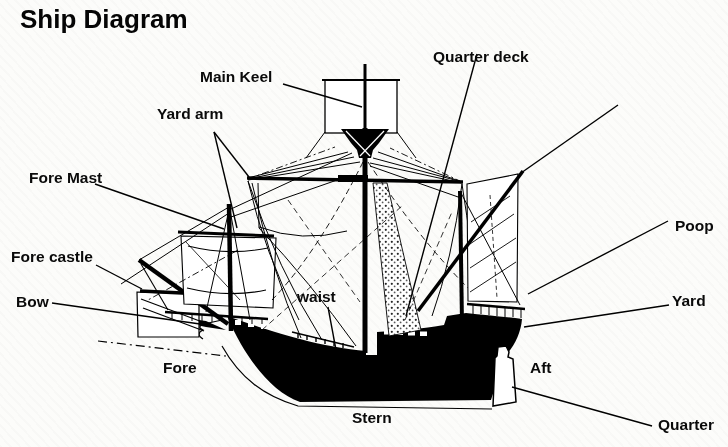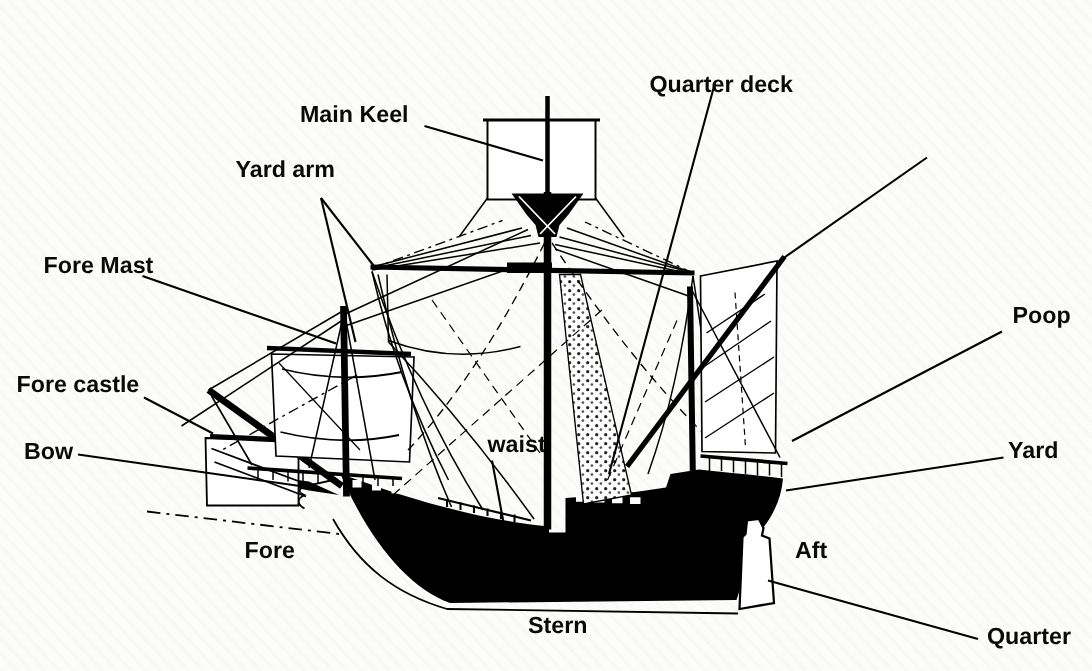--- a/index.html
+++ b/index.html
@@ -23,20 +23,21 @@
   }
   svg{position:absolute;left:0;top:0;}
   .thin{stroke:#000;stroke-width:1.2;fill:none;}
   .ptr{stroke:#000;stroke-width:1.4;fill:none;}
 </style>
 </head>
 <body>
 
 <div class="page">
 
+  <div class="title">Ship Diagram</div>
 
   <svg width="728" height="447" viewBox="0 0 728 447">
     <defs>
       <pattern id="stipple" width="6" height="6" patternUnits="userSpaceOnUse">
         <rect width="6" height="6" fill="#fff"></rect>
         <circle cx="1.8" cy="1.8" r="1.1" fill="#000" fill-opacity="0.85"></circle>
         <circle cx="4.6" cy="4.4" r="0.9" fill="#000" fill-opacity="0.65"></circle>
       </pattern>
     </defs>
 
@@ -217,23 +218,23 @@
       <line class="ptr" x1="669" y1="305" x2="524" y2="327"></line>
       <line class="ptr" x1="328" y1="307" x2="336" y2="350"></line>
       <line class="ptr" x1="652" y1="426" x2="512" y2="387"></line>
     </g>
   </svg>
 
   <div class="lbl" style="left:200px;top:69px">Main Keel</div>
   <div class="lbl" style="left:433px;top:49px">Quarter deck</div>
   <div class="lbl" style="left:157px;top:106px">Yard arm</div>
   <div class="lbl" style="left:29px;top:170px">Fore Mast</div>
-  <div class="lbl" style="left:675px;top:203px">Poop</div>
+  <div class="lbl" style="left:675px;top:218px">Poop</div>
   <div class="lbl" style="left:11px;top:249px">Fore castle</div>
   <div class="lbl" style="left:16px;top:294px">Bow</div>
   <div class="lbl" style="left:672px;top:293px">Yard</div>
-  <div class="lbl" style="left:325px;top:289px">waist</div>
+  <div class="lbl" style="left:297px;top:289px">waist</div>
   <div class="lbl" style="left:163px;top:360px">Fore</div>
   <div class="lbl" style="left:530px;top:360px">Aft</div>
   <div class="lbl" style="left:352px;top:410px">Stern</div>
   <div class="lbl" style="left:658px;top:417px">Quarter</div>
 
 </div>
 
 </body></html>

